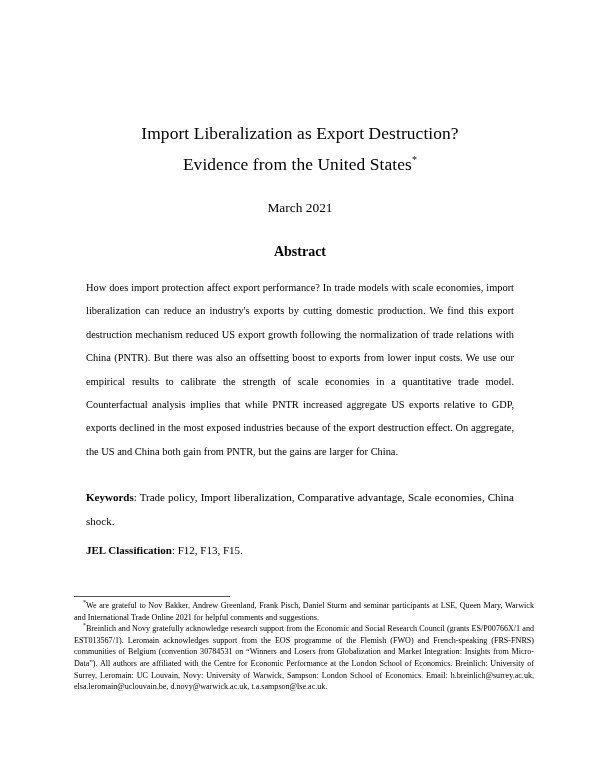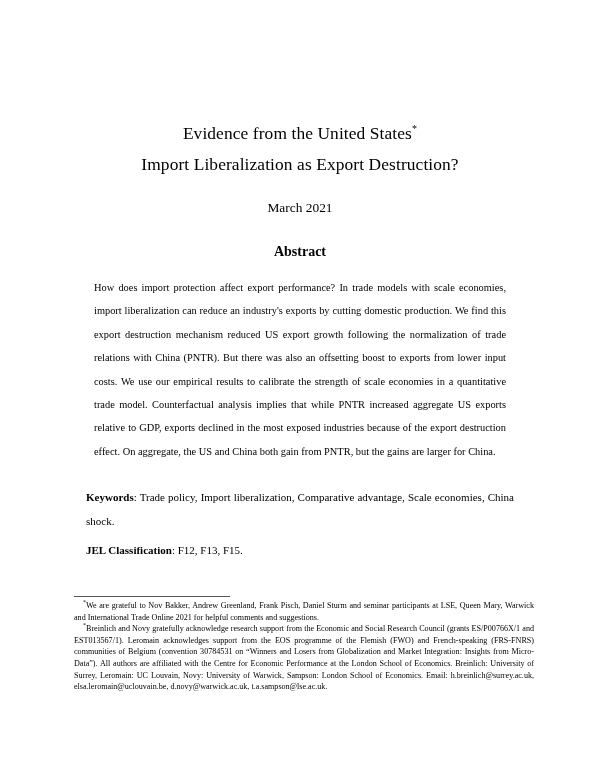--- a/index.html
+++ b/index.html
@@ -70,21 +70,21 @@
     line-height: 16px;
   }
   .abstract-body {
     margin-top: 16px;
     font-size: 10.4px;
     line-height: 23.4px;
     text-align: justify;
     text-justify: inter-word;
   }
   .abstract-body p {
-    margin: 8px;
+    margin: 0;
   }
 
   
   .meta-block {
     margin-top: 23px;
     font-size: 11px;
     line-height: 23.4px;
     text-align: justify;
   }
   .meta-block p {
@@ -124,22 +124,22 @@
     vertical-align: super;
     line-height: 0;
   }
 </style>
 </head>
 <body>
 
 <div class="page">
 
   <div class="title-block">
+    <div class="title-line">Import Liberalization as Export Destruction?</div>
     <div class="title-line"><span>Evidence from the United States</span><span class="sup">*</span></div>
-    <div class="title-line">Import Liberalization as Export Destruction?</div>
   </div>
 
 
   <div class="date">March 2021</div>
 
   <div class="abstract-heading">Abstract</div>
 
   <div class="abstract-body">
     <p>How does import protection affect export performance? In trade models with scale economies, import liberalization can reduce an industry's exports by cutting domestic production. We find this export destruction mechanism reduced US export growth following the normalization of trade relations with China (PNTR). But there was also an offsetting boost to exports from lower input costs. We use our empirical results to calibrate the strength of scale economies in a quantitative trade model. Counterfactual analysis implies that while PNTR increased aggregate US exports relative to GDP, exports declined in the most exposed industries because of the export destruction effect. On aggregate, the US and China both gain from PNTR, but the gains are larger for China.</p>
   </div>

